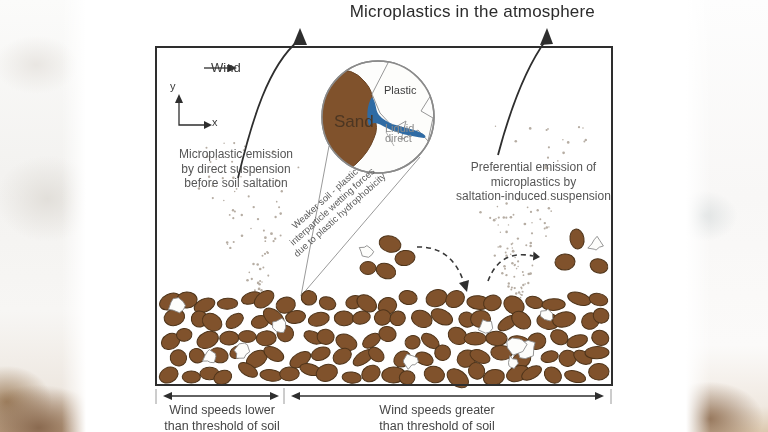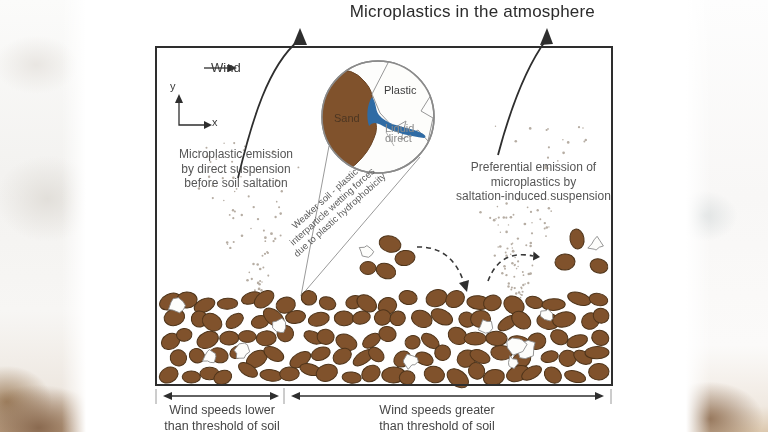--- a/index.html
+++ b/index.html
@@ -20,21 +20,21 @@
       radial-gradient(48px 36px at 22% 50%, #e0e3e3 0%, rgba(224,227,227,0) 70%),
       radial-gradient(70px 48px at 28% 97%, #97785d 0%, rgba(151,120,93,0) 78%),
       linear-gradient(180deg, #fdfdfd 0%, #f8f7f6 45%, #fbfaf9 80%, #f0e9e1 94%, #dcc8ae 100%);}
   svg.canvas{position:absolute;left:0;top:0;z-index:2;}
   .label{position:absolute;z-index:3;color:var(--text);}
   .title{left:275px;top:2px;width:320px;text-align:right;font-size:17px;color:#2b2b2b;letter-spacing:.2px;}
   .wind{left:163px;top:60px;font-size:13px;color:#3a3a3a;margin-left:48px;}
   .axis-y{left:170px;top:80px;font-size:11px;color:#3a3a3a;}
   .axis-x{left:212px;top:116px;font-size:11px;color:#3a3a3a;}
   .plastic-lab{left:384px;top:84px;font-size:11px;color:#3e3e3e;text-align:right;}
-  .sand-lab{left:334px;top:112px;font-size:11px;color:#4c3622;}
+  .sand-lab{left:334px;top:112px;font-size:17px;color:#4c3622;}
   .liquid-lab{left:385px;top:124px;font-size:11px;line-height:9.5px;color:#8c8c8c;}
   .ann{font-size:12px;line-height:14.5px;text-align:center;color:#565656;}
   .ann-left{left:160px;top:147px;width:152px;}
   .ann-right{left:441px;top:160px;width:185px;}
   .ann-rot{left:252px;top:190px;width:160px;font-size:9.5px;line-height:11px;text-align:center;
            color:#5a5a5a;transform:rotate(-42deg);transform-origin:center;}
   .foot{font-size:12.5px;line-height:15.5px;text-align:center;color:#464646;}
   .foot-left{left:147px;top:403px;width:150px;}
   .foot-right{left:346px;top:403px;width:182px;}
   .ln{stroke:var(--ink);fill:none;}

